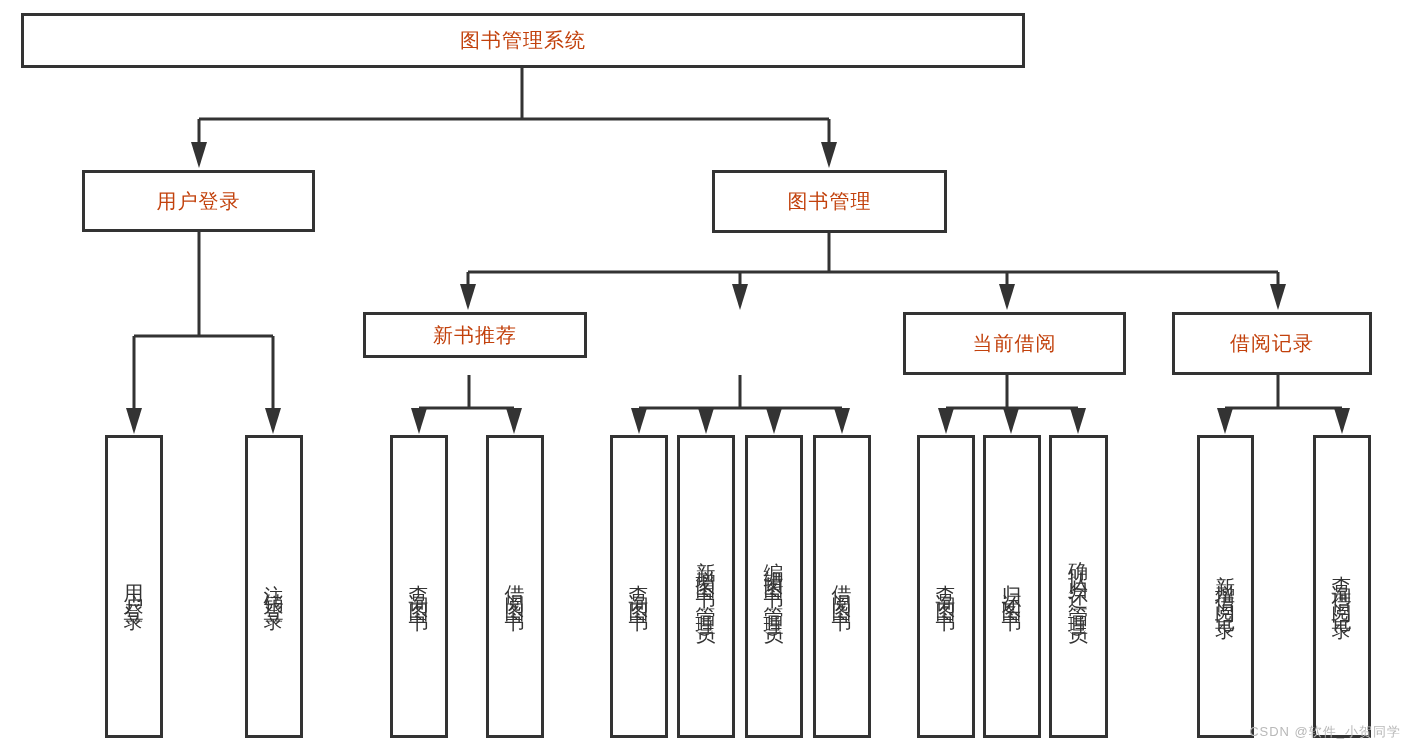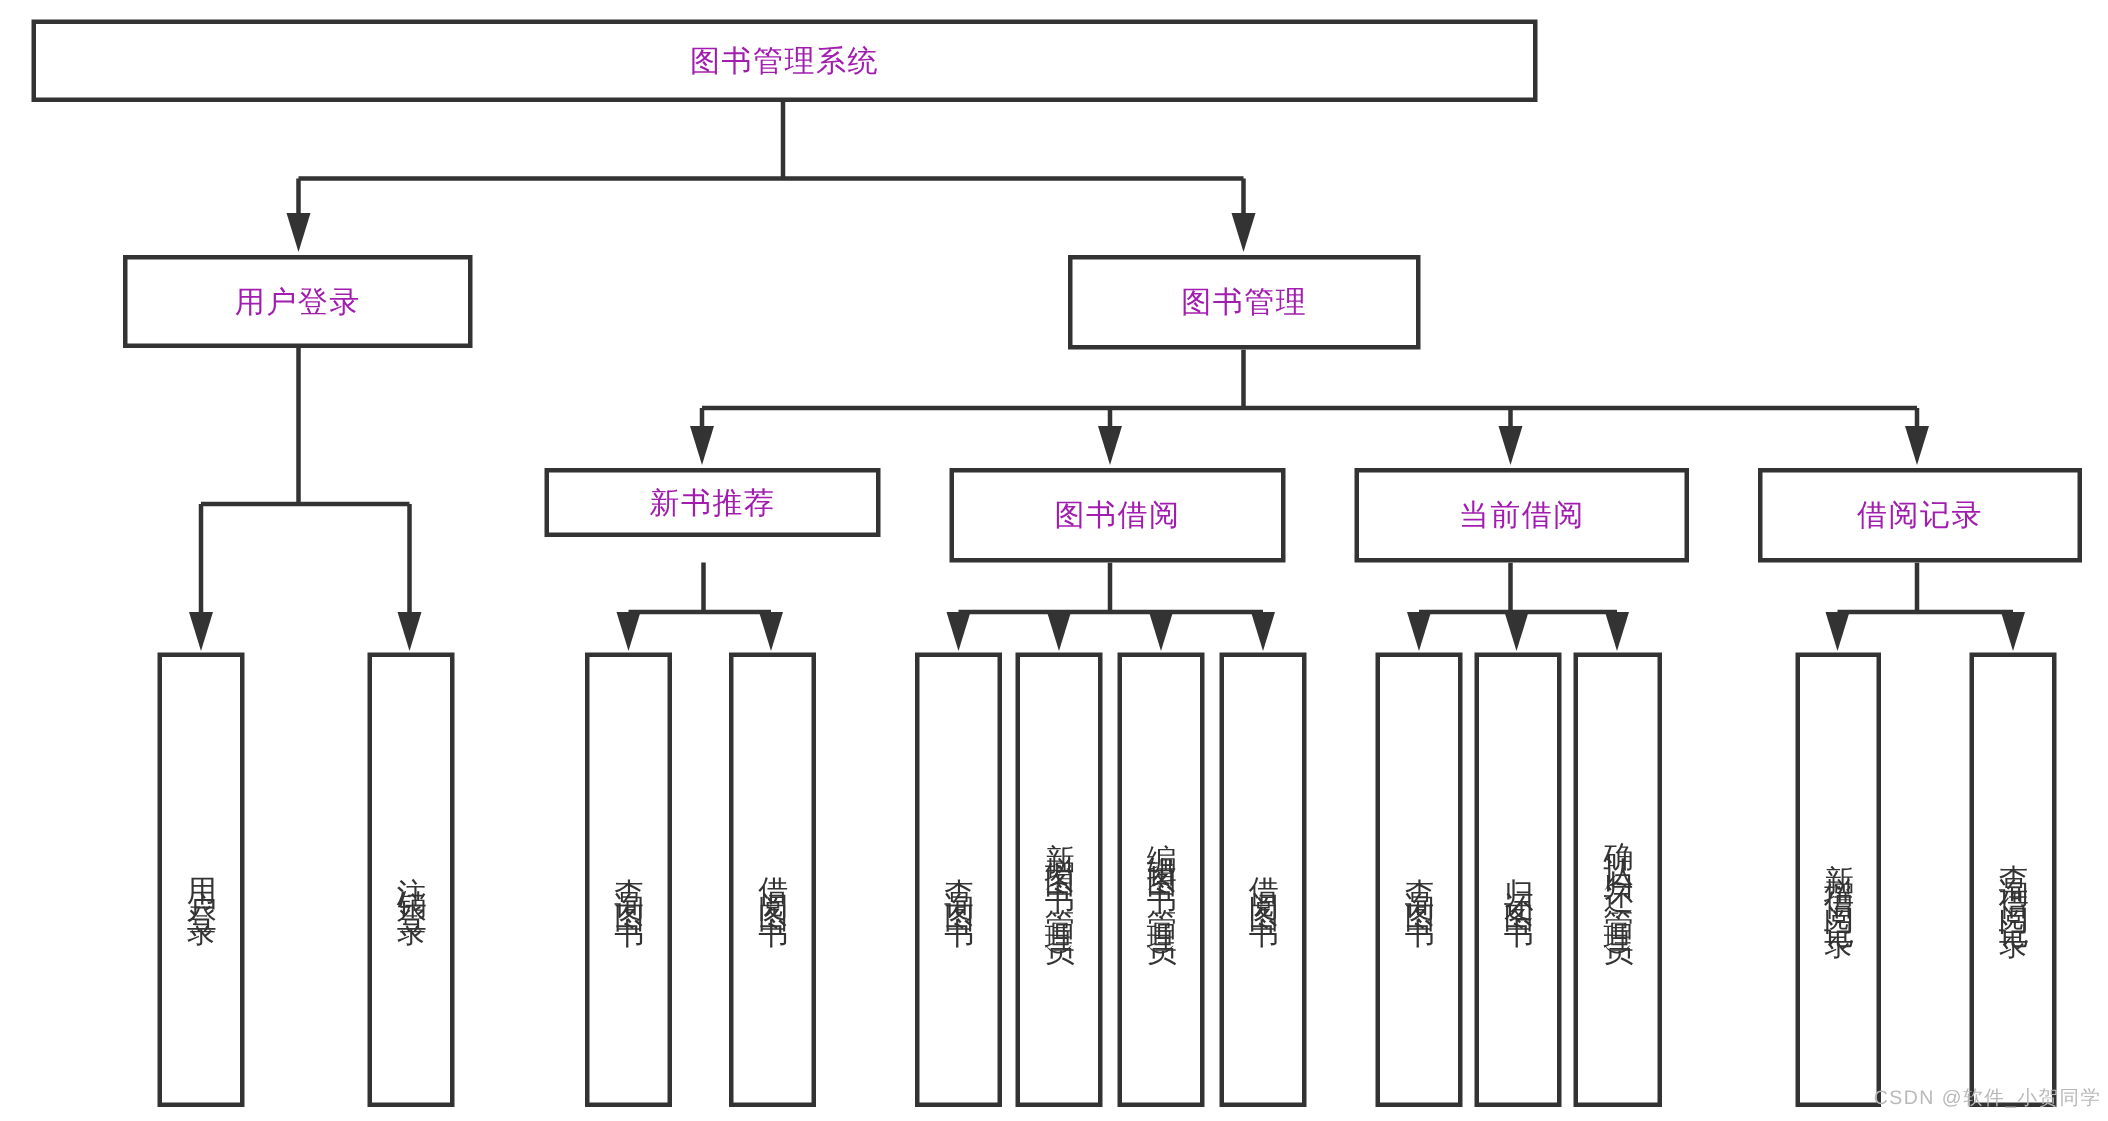--- a/index.html
+++ b/index.html
@@ -23,21 +23,21 @@
   }
   .hbox {
     position: absolute;
     box-sizing: border-box;
     border: 3px solid #333333;
     background: #ffffff;
     display: flex;
     align-items: center;
     justify-content: center;
     font-size: 20px;
-    color: #a21caf;
+    color: #c2410c;
     letter-spacing: 1px;
     white-space: nowrap;
   }
   .vbox {
     position: absolute;
     box-sizing: border-box;
     border: 3px solid #333333;
     background: #ffffff;
     display: flex;
     align-items: center;
@@ -110,27 +110,24 @@
   <div class="hbox" style="left:82px; top:170px; width:233px; height:62px;">
     <span>用户登录</span>
   </div>
   <div class="hbox" style="left:712px; top:170px; width:235px; height:63px;justify-content:center;">
     <span>图书管理</span>
   </div>
 
   <div class="hbox" style="left:363px; top:312px; width:224px; height:46px;">
     <span>新书推荐</span>
   </div>
-  <div class="hbox" style="left:633px; top:312px; width:224px; height:63px;">
-    <span>图书借阅</span>
-  </div>
   <div class="hbox" style="left:903px; top:312px; width:223px; height:63px;">
     <span>当前借阅</span>
   </div>
-  <div class="hbox" style="left:1172px; top:312px; width:216px; height:63px;">
+  <div class="hbox" style="left:1172px; top:312px; width:200px; height:63px;">
     <span>借阅记录</span>
   </div>
 
   <div class="vbox" style="left:105px;">
     <span>用户登录</span>
   </div>
   <div class="vbox" style="left:245px;">
     <span>注销登录</span>
   </div>
 

